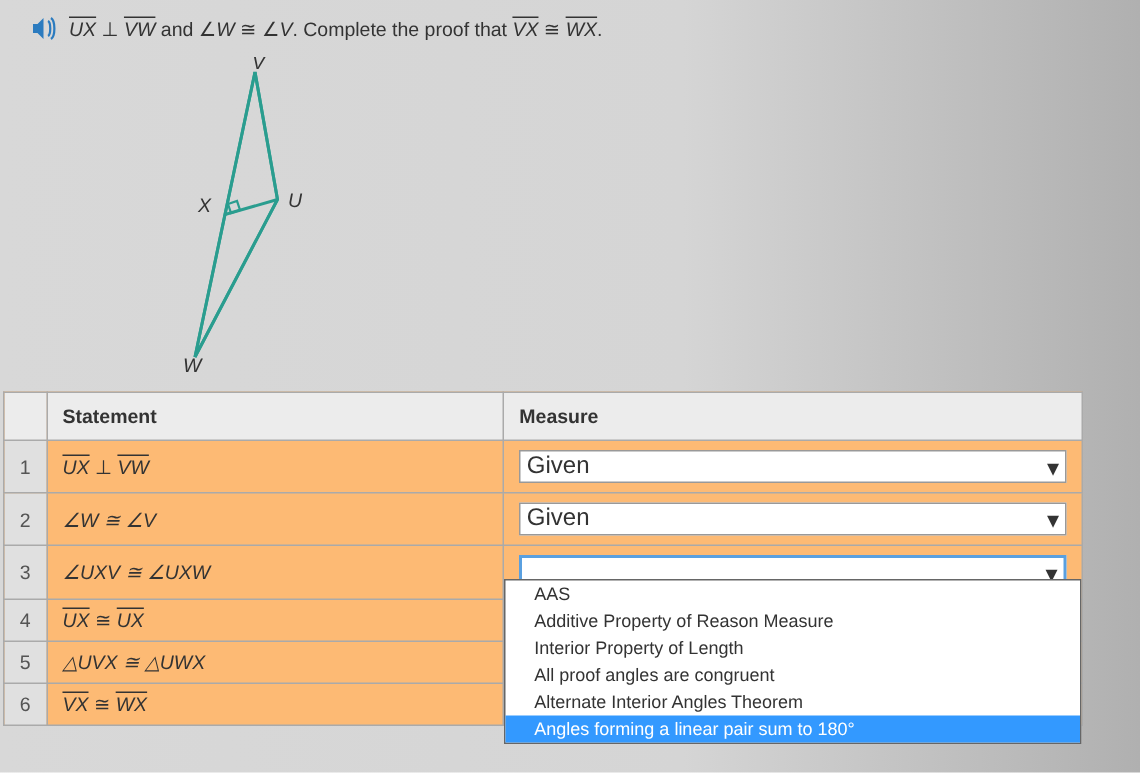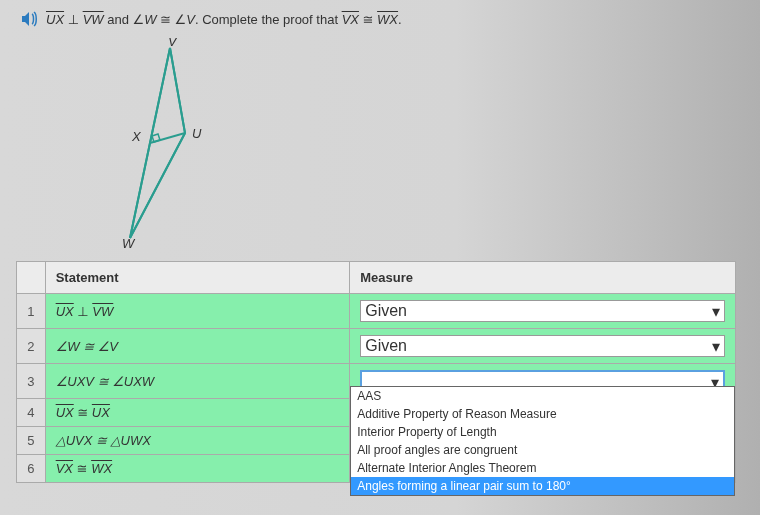--- a/index.html
+++ b/index.html
@@ -2,29 +2,29 @@
 <html><head>
 <meta charset="utf-8">
 <style>
 *{margin:0;padding:0;box-sizing:border-box}
 body{width:760px;height:515px;background:linear-gradient(90deg,#d8d8d8 0%,#d5d5d5 60%,#b0b0b0 100%);font-family:Verdana,Arial,sans-serif;font-size:13px;color:#333;overflow:hidden;position:relative}
 .question{padding:10px 20px 5px 20px;display:flex;align-items:center;gap:6px}
 .audio-icon{display:flex;align-items:center}
 .overline{text-decoration:overline;font-style:italic}
 .ital{font-style:italic}
 .diagram{margin:5px 0 10px 100px}
-.table{width:720px;margin-left:16px;border-collapse:collapse;background:#86efac}
+.table{width:720px;margin-left:2px;border-collapse:collapse;background:#fdba74}
 .table th{text-align:left;padding:8px 10px;font-weight:bold;border:1px solid #aaa;background:#ececec}
 .table td{padding:6px 10px;border:1px solid #aaa;vertical-align:middle}
 .table td.num{width:28px;text-align:center;background:#e0e0e0;color:#555}
 .table td.stmt{width:300px}
 .select{width:100%;height:22px;background:#fff;border:1px solid #999;font-size:16px;padding:1px 4px}
 .dropdown-open{position:relative}
 .dropdown-list{position:absolute;top:22px;left:0;width:100%;background:#fff;border:1px solid #666;z-index:10;font-size:12px}
-.dropdown-list div{padding:2px 6px}
+.dropdown-list div{padding:2px 19px}
 .dropdown-list .hl{background:#3399ff;color:#fff}
 .reason-cell{width:380px;position:relative}
 </style>
 </head>
 <body>
 
 <div class="question">
   <span class="audio-icon">
     <svg width="20" height="18" viewBox="0 0 20 18">
         <path d="M2 6h3l4-4v14l-4-4H2z" fill="#2b7bbf"></path>

